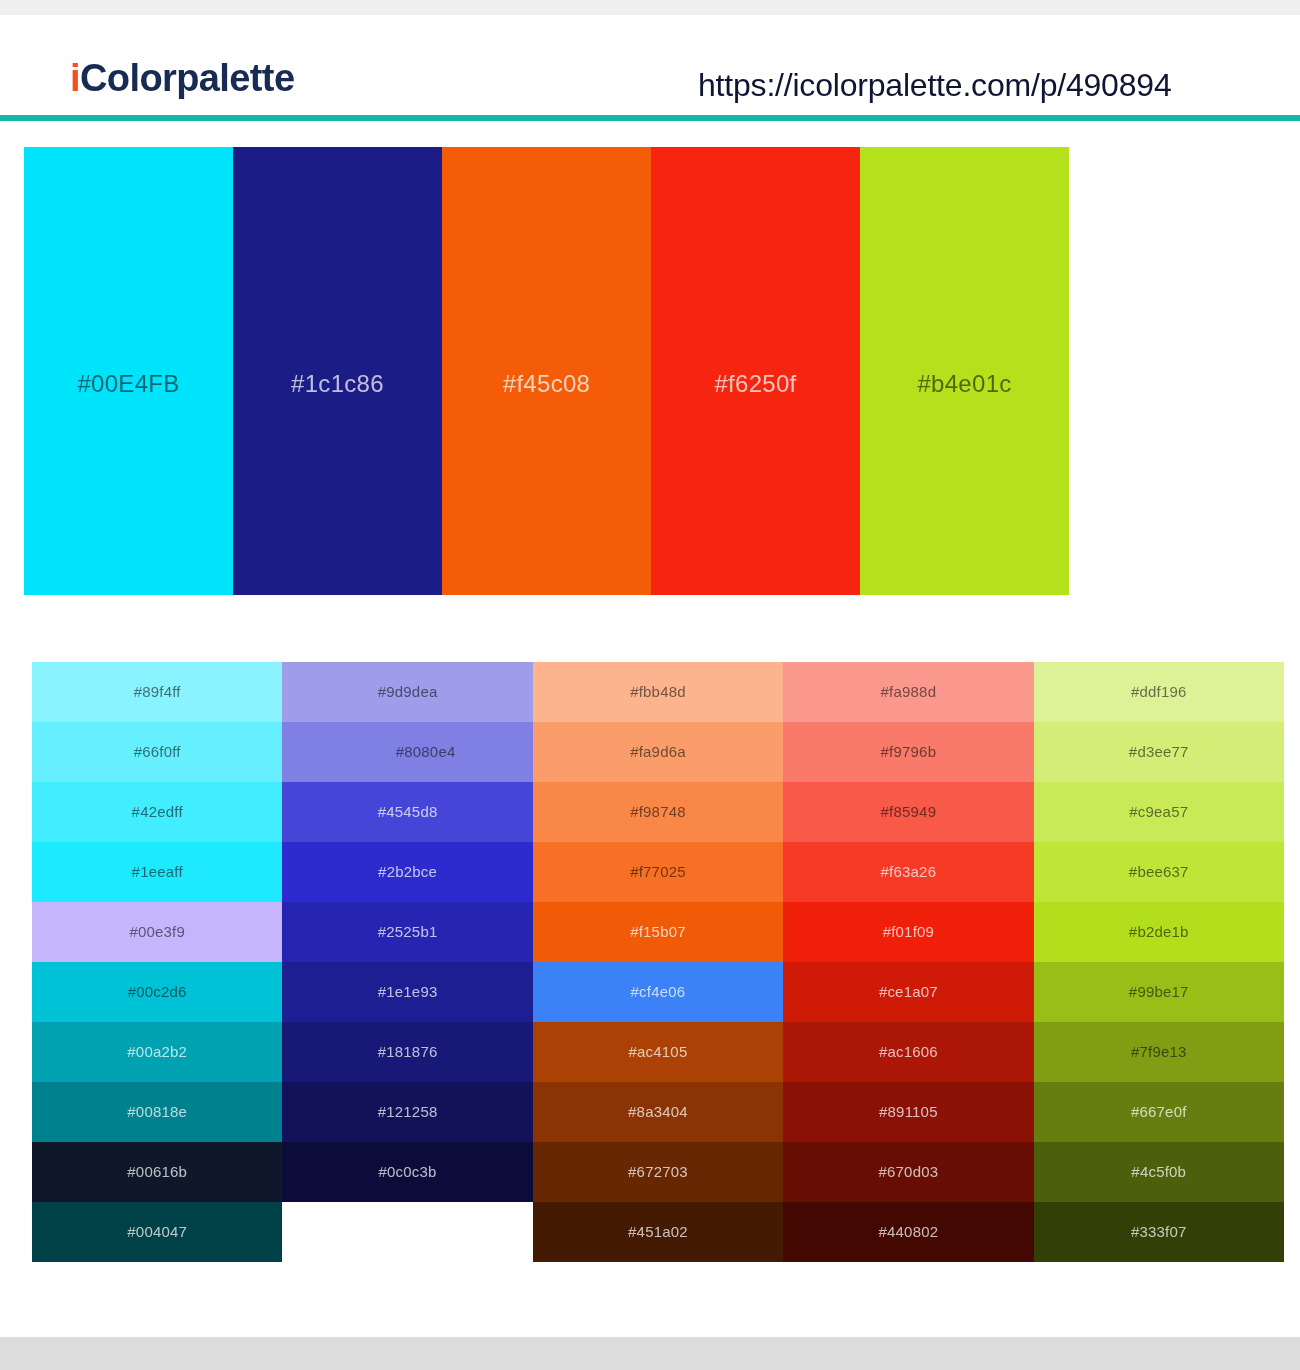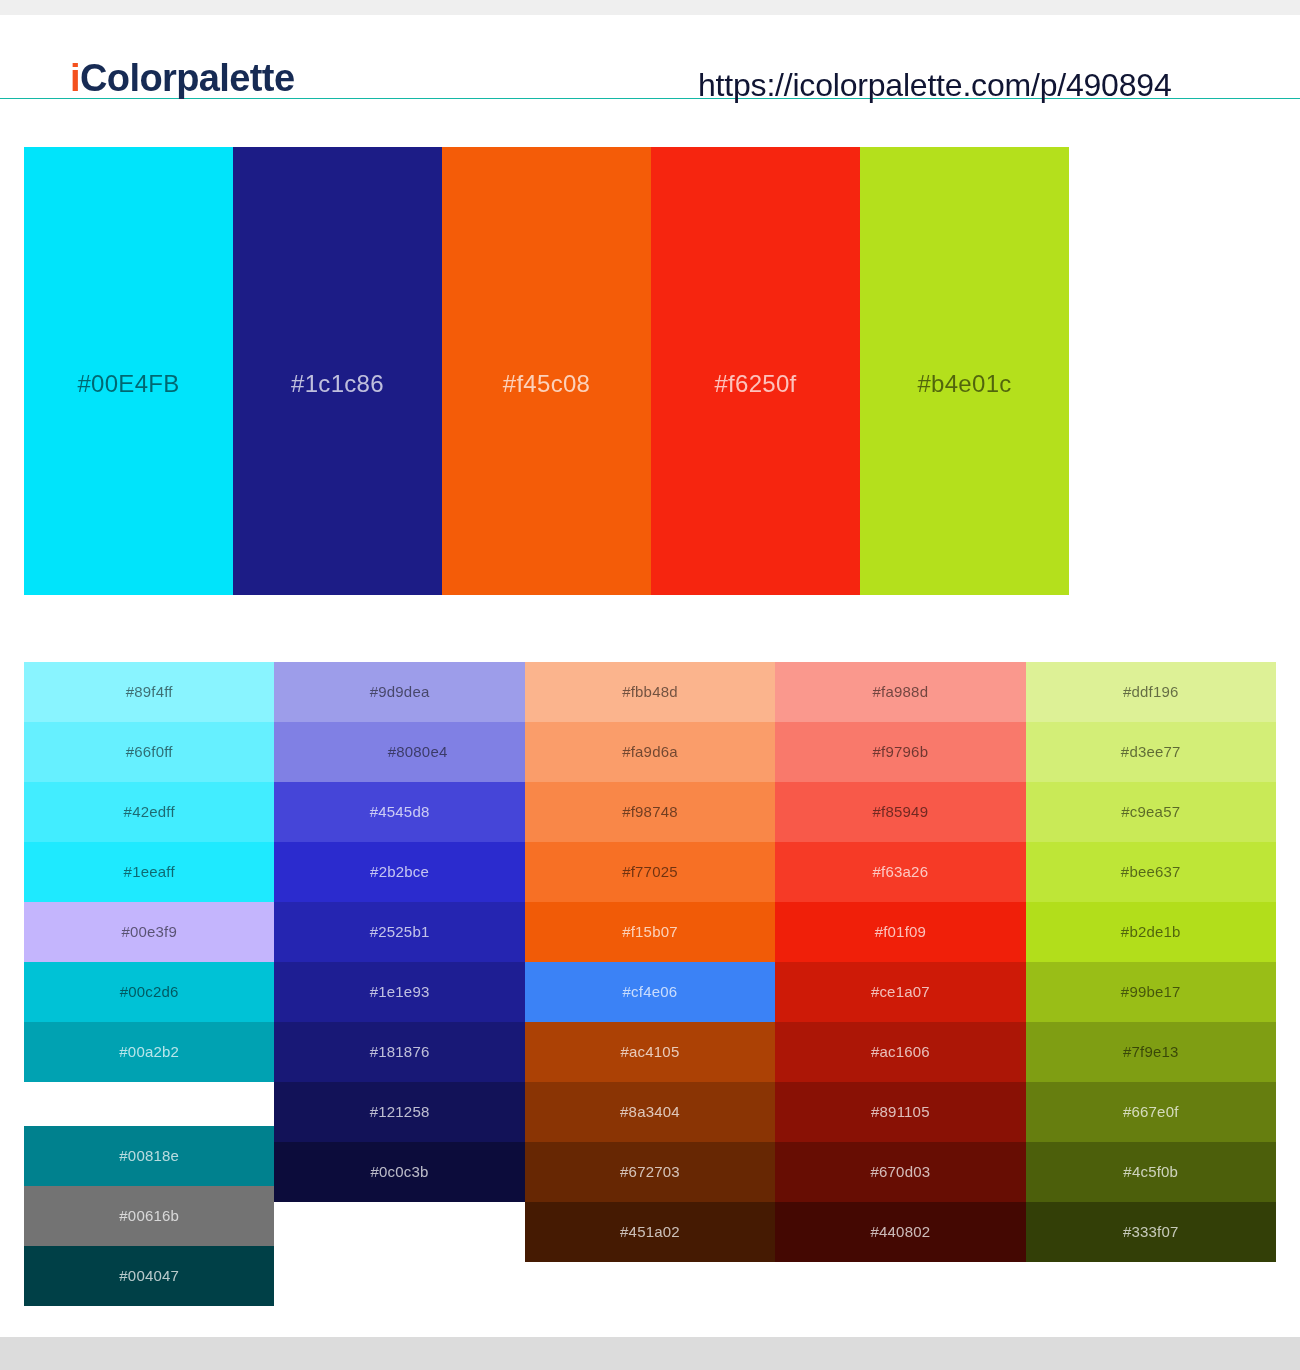--- a/index.html
+++ b/index.html
@@ -22,23 +22,23 @@
     width: 1300px;
     height: 15px;
     background: #efefef;
   }
 
   
   .site-header {
     position: absolute;
     top: 15px; left: 0;
     width: 1300px;
-    height: 84px;
+    height: 106px;
     background: #ffffff;
-    border-bottom: 1px solid #14b8a6;
+    border-bottom: 6px solid #14b8a6;
     box-sizing: border-box;
   }
   .logo {
     position: absolute;
     left: 70px;
     top: 44px;
     font-size: 38px;
     font-weight: bold;
     letter-spacing: -0.6px;
     line-height: 1;
@@ -82,21 +82,21 @@
     line-height: 1;
     letter-spacing: 0.3px;
     white-space: nowrap;
   }
   .lbl-dark  { color: rgba(0,0,0,0.55); }
   .lbl-light { color: rgba(255,255,255,0.72); }
 
   
   .shades-grid {
     position: absolute;
-    left: 24px;
+    left: 32px;
     top: 662px;
     width: 1252px;
     height: 600px;
     display: flex;
   }
   .shade-col {
     width: 250.4px;
     display: flex;
     flex-direction: column;
   }
@@ -151,22 +151,22 @@
 
 <section class="shades-grid" id="shades-grid">
     <div class="shade-col">
       <div class="shade-cell lbl-dark" style="background: rgb(137, 244, 255);">#89f4ff</div>
       <div class="shade-cell lbl-dark" style="background: rgb(102, 240, 255);">#66f0ff</div>
       <div class="shade-cell lbl-dark" style="background: rgb(66, 237, 255);">#42edff</div>
       <div class="shade-cell lbl-dark" style="background: rgb(30, 234, 255);">#1eeaff</div>
       <div class="shade-cell lbl-dark" style="background: #c4b5fd;">#00e3f9</div>
       <div class="shade-cell lbl-dark" style="background: rgb(0, 194, 214);">#00c2d6</div>
       <div class="shade-cell lbl-light" style="background: rgb(0, 162, 178);">#00a2b2</div>
-      <div class="shade-cell lbl-light" style="background: rgb(0, 129, 142); margin-top: 44px;">#00818e</div>
-      <div class="shade-cell lbl-light" style="background: #737373;">#00616b</div>
+      <div class="shade-cell lbl-light" style="background: rgb(0, 129, 142);">#00818e</div>
+      <div class="shade-cell lbl-light" style="background: #0f172a;">#00616b</div>
       <div class="shade-cell lbl-light" style="background: rgb(0, 64, 71);">#004047</div>
     </div>
     <div class="shade-col">
       <div class="shade-cell lbl-dark" style="background: rgb(157, 157, 234);">#9d9dea</div>
       <div class="shade-cell lbl-dark" style="background: rgb(128, 128, 228); padding-left: 36px;">#8080e4</div>
       <div class="shade-cell lbl-light" style="background: rgb(69, 69, 216);">#4545d8</div>
       <div class="shade-cell lbl-light" style="background: rgb(43, 43, 206);">#2b2bce</div>
       <div class="shade-cell lbl-light" style="background: rgb(37, 37, 177);">#2525b1</div>
       <div class="shade-cell lbl-light" style="background: rgb(30, 30, 147);">#1e1e93</div>
       <div class="shade-cell lbl-light" style="background: rgb(24, 24, 118);">#181876</div>

